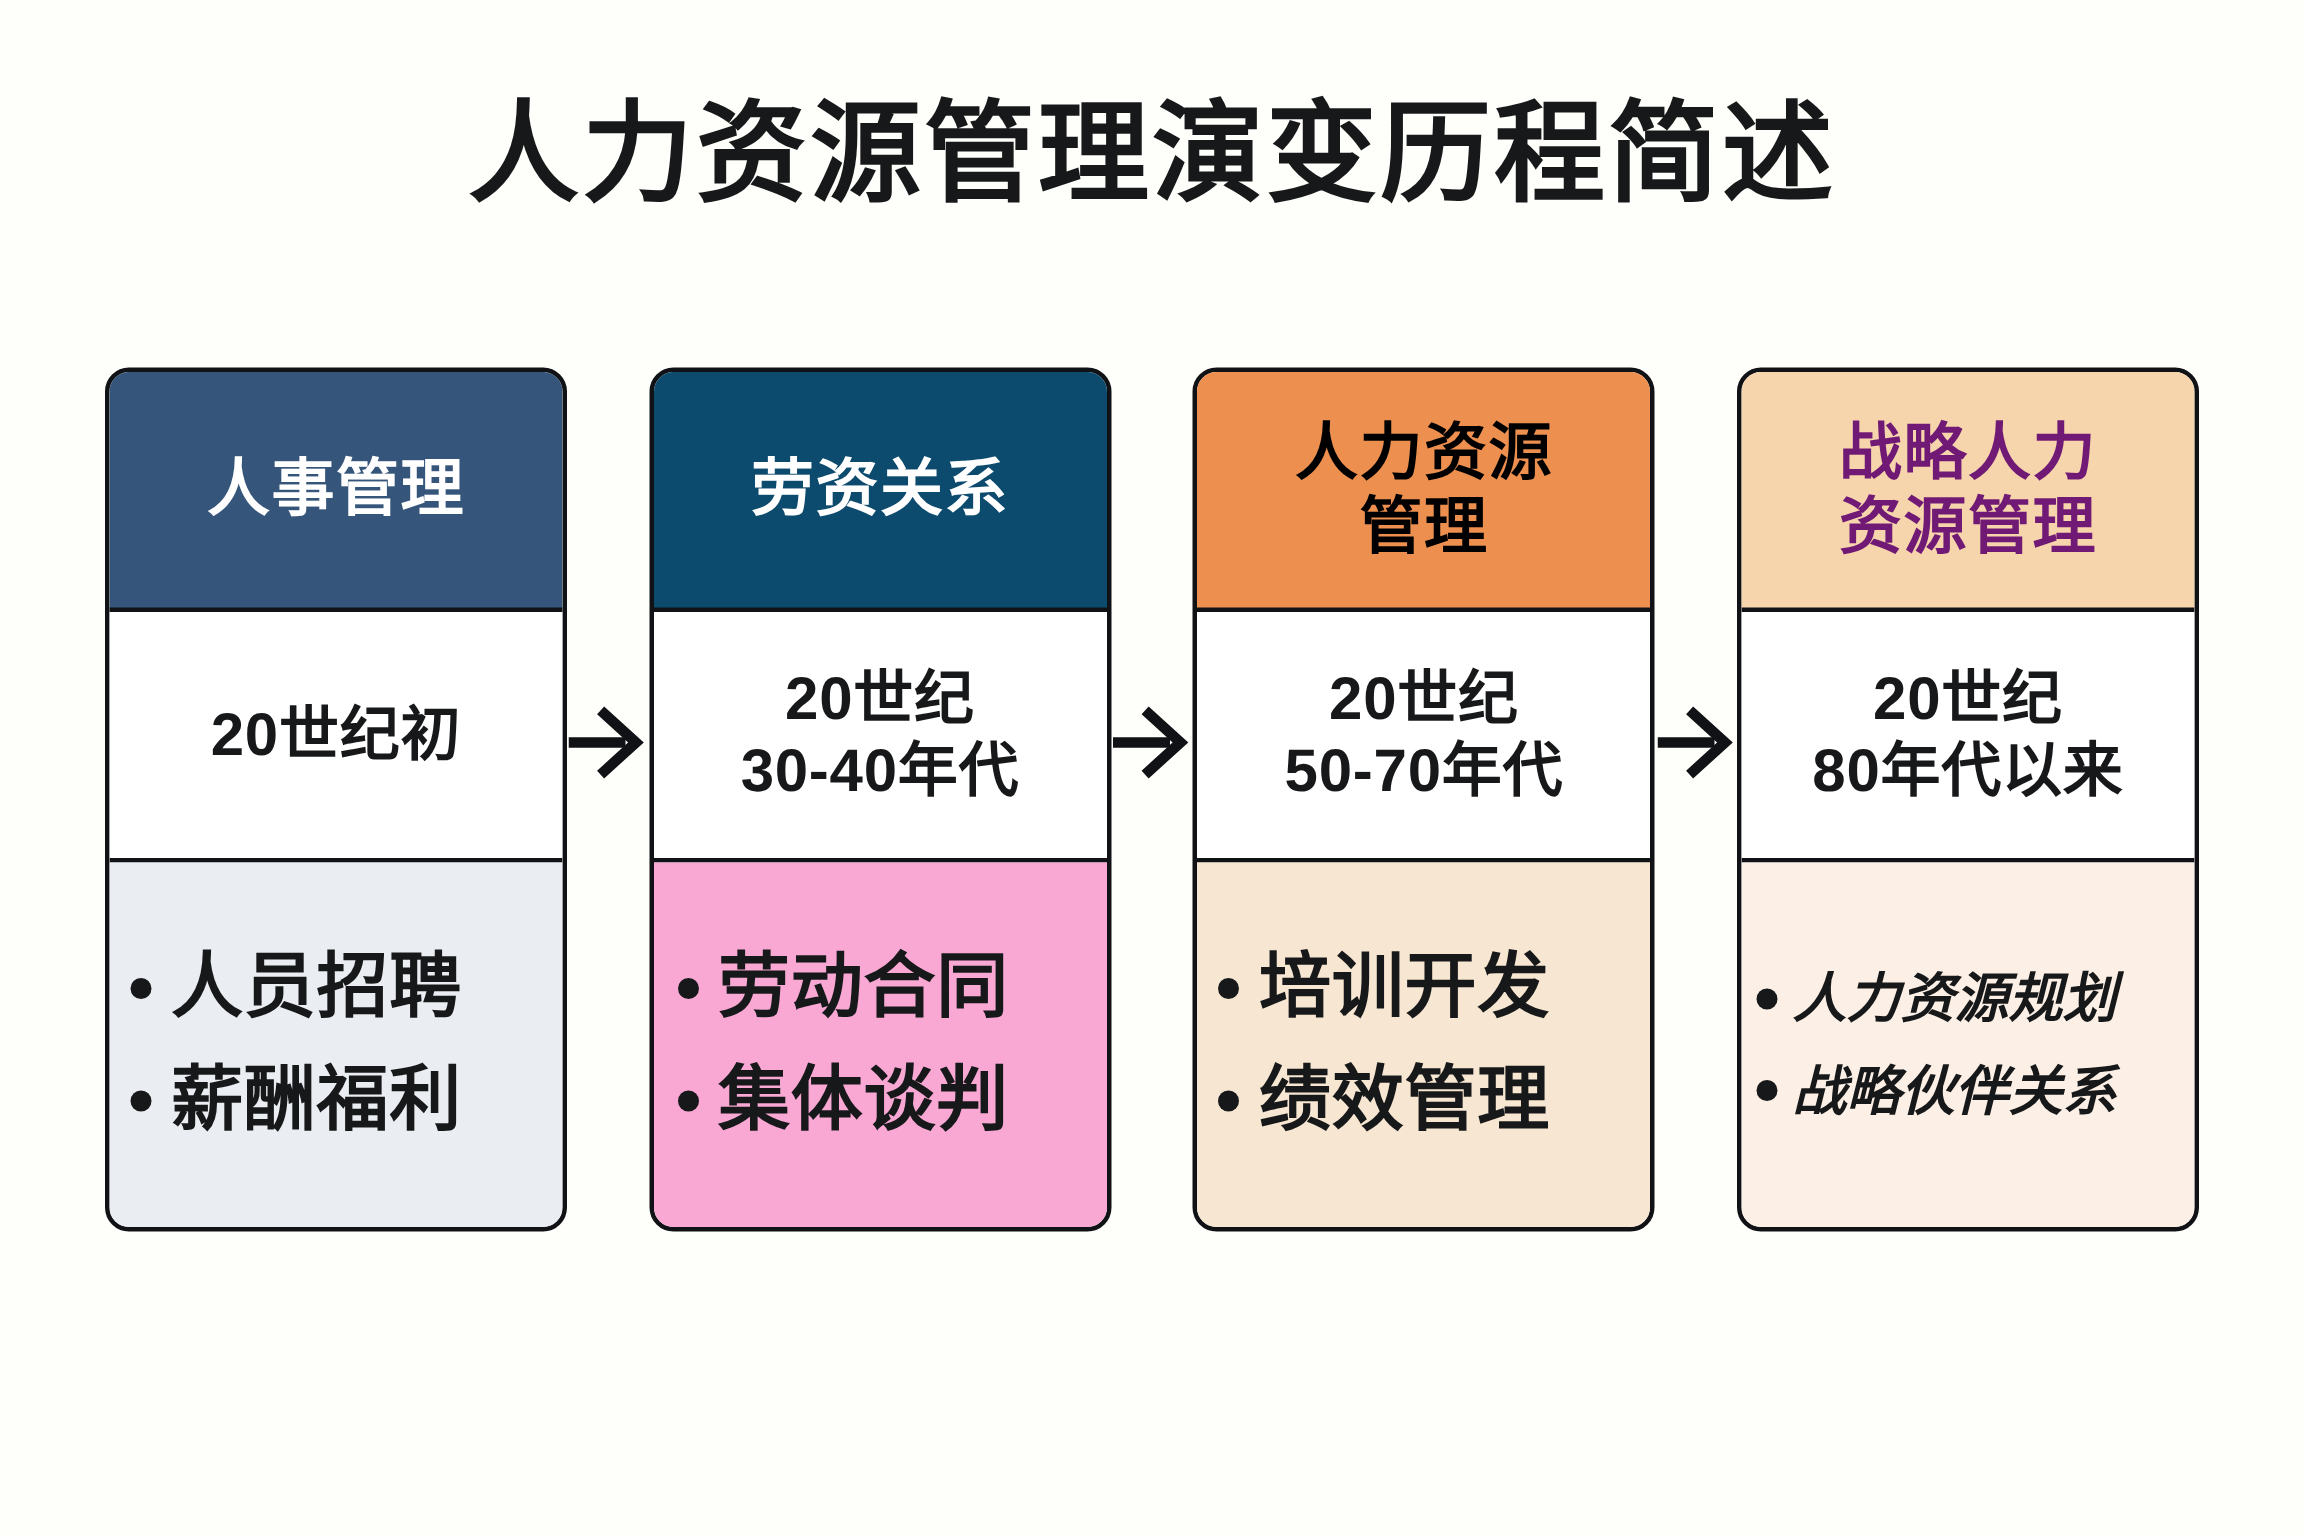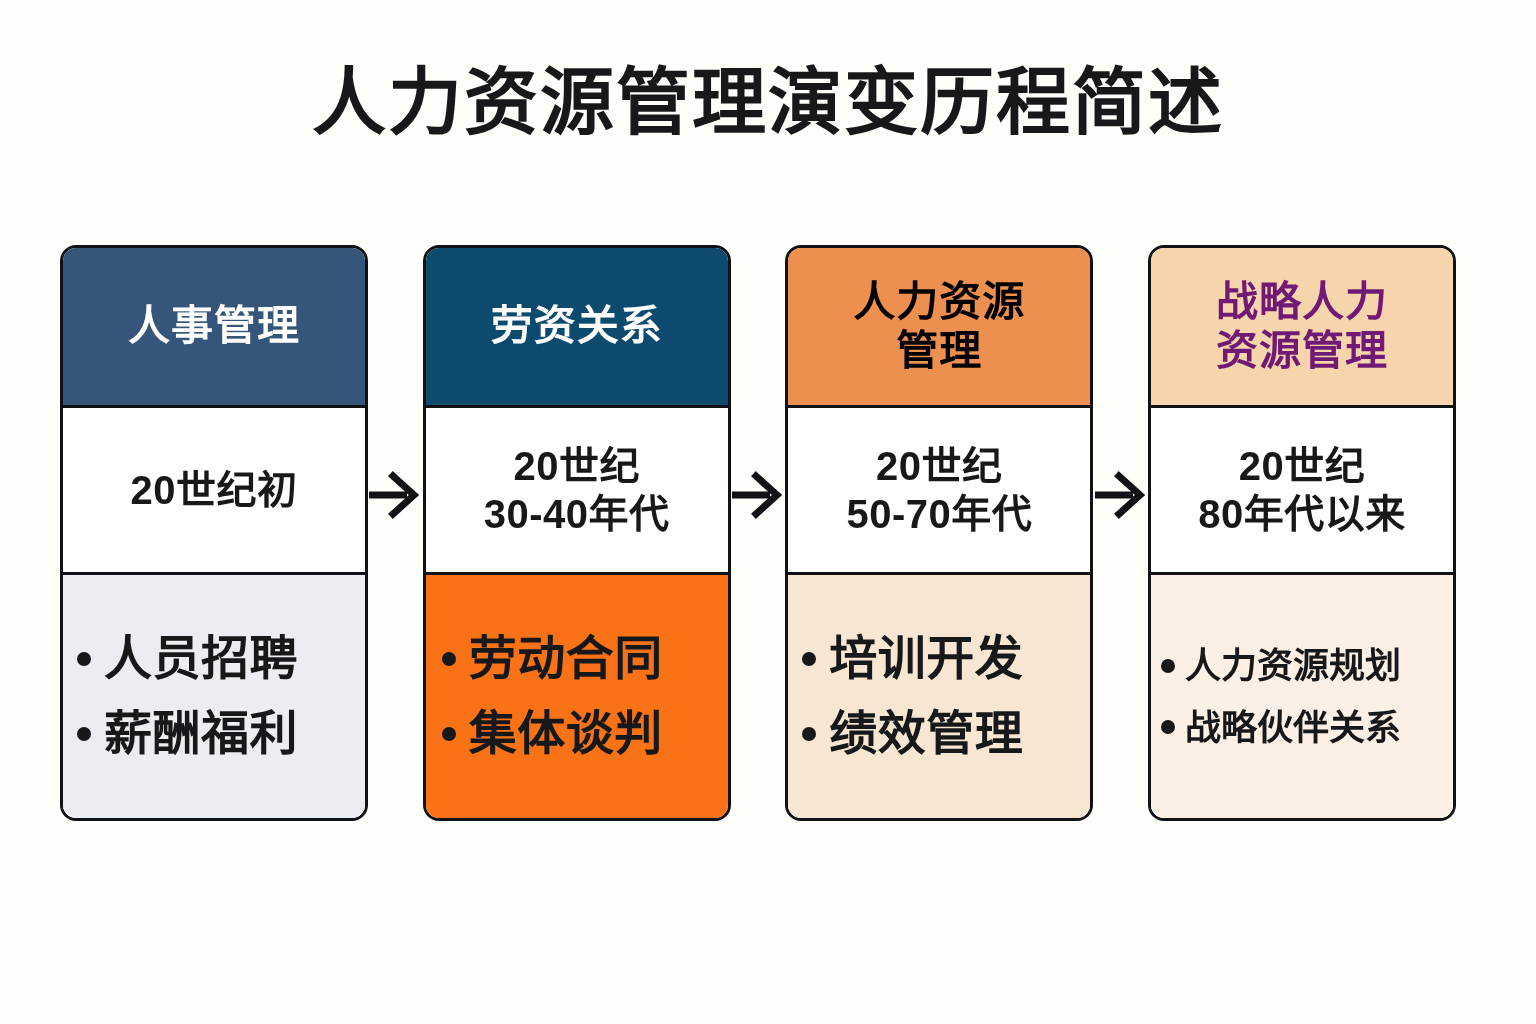--- a/index.html
+++ b/index.html
@@ -31,21 +31,21 @@
     font-weight: 700;
     letter-spacing: 2px;
     color: #17181a;
     line-height: 1.1;
     white-space: nowrap;
   }
 
   
   .flow-row {
     position: absolute;
-    left: 60px;
+    left: 70px;
     top: 245px;
     width: 1396px;
     height: 576px;
     display: flex;
     flex-direction: row;
     align-items: stretch;
     justify-content: space-between;
   }
 
   .stage-card {
@@ -171,21 +171,21 @@
       <svg width="52" height="60" viewBox="0 0 52 60" aria-hidden="true">
         <path d="M0 30 H38" stroke="#111215" stroke-width="7" fill="none"></path>
         <path d="M24 11 L45 30 L24 49" stroke="#111215" stroke-width="7" fill="none" stroke-linecap="square" stroke-linejoin="miter"></path>
       </svg>
     </div>
 
     <div class="stage-card">
       <div class="card-header" style="background: #0c4a6e; color: rgb(255, 255, 255); white-space: pre-line; text-align: center;">劳资关系</div>
       <div class="card-period">20世纪
 30-40年代</div>
-      <div class="card-points" style="background: #f97316; padding-left: 16px;">
+      <div class="card-points" style="background: #f9a8d4; padding-left: 16px;">
         <div class="point-item">
           <span class="point-bullet"></span>
           <span>劳动合同</span>
         </div>
         <div class="point-item">
           <span class="point-bullet"></span>
           <span>集体谈判</span>
         </div>
       </div>
     </div>
@@ -219,21 +219,21 @@
         <path d="M0 30 H38" stroke="#111215" stroke-width="7" fill="none"></path>
         <path d="M24 11 L45 30 L24 49" stroke="#111215" stroke-width="7" fill="none" stroke-linecap="square" stroke-linejoin="miter"></path>
       </svg>
     </div>
 
     <div class="stage-card wide-points">
       <div class="card-header" style="background: rgb(247, 213, 172); color: #701a75; white-space: pre-line;">战略人力
 资源管理</div>
       <div class="card-period">20世纪
 80年代以来</div>
-      <div class="card-points" style="background: rgb(252, 240, 230);">
+      <div class="card-points" style="background: rgb(252, 240, 230); font-style: italic;">
         <div class="point-item">
           <span class="point-bullet"></span>
           <span>人力资源规划</span>
         </div>
         <div class="point-item">
           <span class="point-bullet"></span>
           <span>战略伙伴关系</span>
         </div>
       </div>
     </div>

